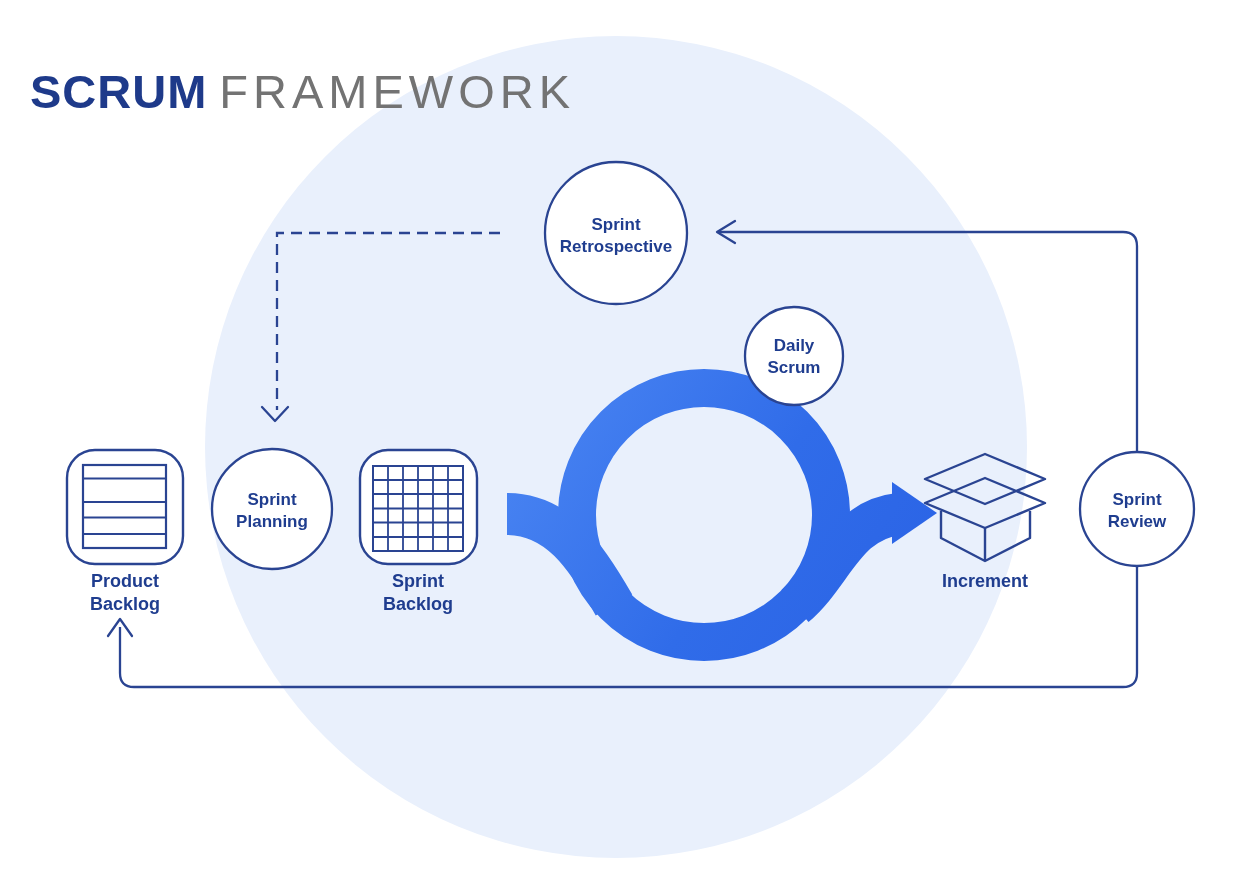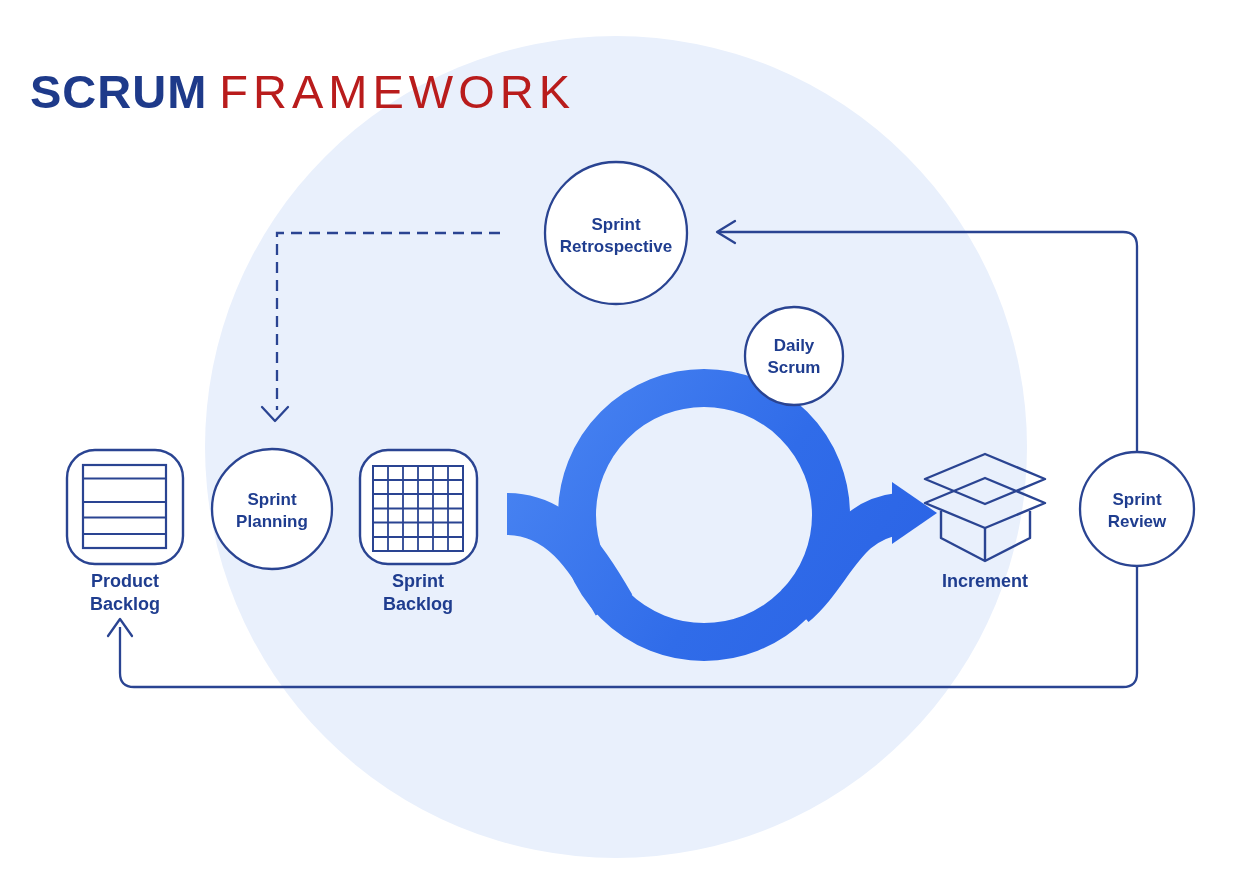--- a/index.html
+++ b/index.html
@@ -5,21 +5,21 @@
   html,body{margin:0;padding:0;background:#fff;}
   .canvas{
     position:relative;width:1233px;height:881px;background:#ffffff;overflow:hidden;
     font-family:"Liberation Sans", sans-serif;
   }
   .title{
     position:absolute;left:30px;top:64px;display:flex;align-items:baseline;gap:12px;
     color:#1e3a8a;white-space:nowrap;
   }
   .title .t-bold{font-size:47px;font-weight:800;letter-spacing:1px;}
-  .title .t-light{font-size:47px;font-weight:300;letter-spacing:5px;color:#b91c1c;}
+  .title .t-light{font-size:47px;font-weight:300;letter-spacing:5px;color:#737373;}
   svg{position:absolute;left:0;top:0;}
   .node-text{font-weight:bold;font-size:17px;fill:#1f3d8f;text-anchor:middle;}
   .label-text{font-weight:bold;font-size:18px;fill:#1f3d8f;text-anchor:middle;}
 </style>
 </head>
 <body>
 
 <div class="canvas">
 
   <svg width="1233" height="881" viewBox="0 0 1233 881">

